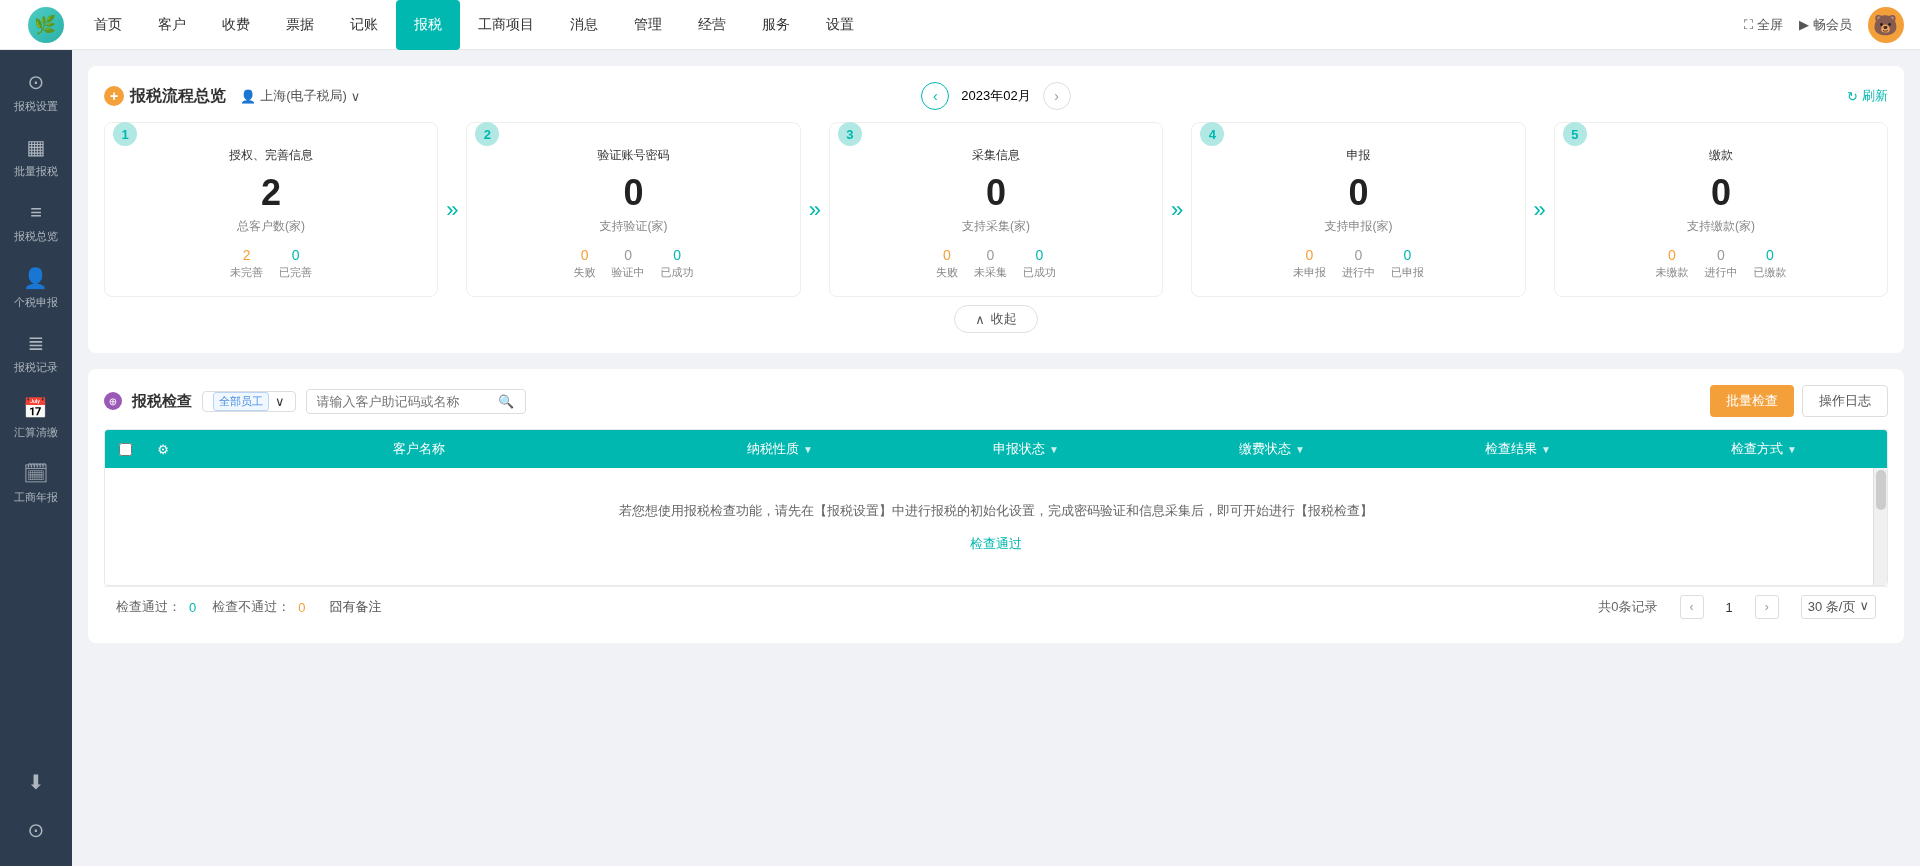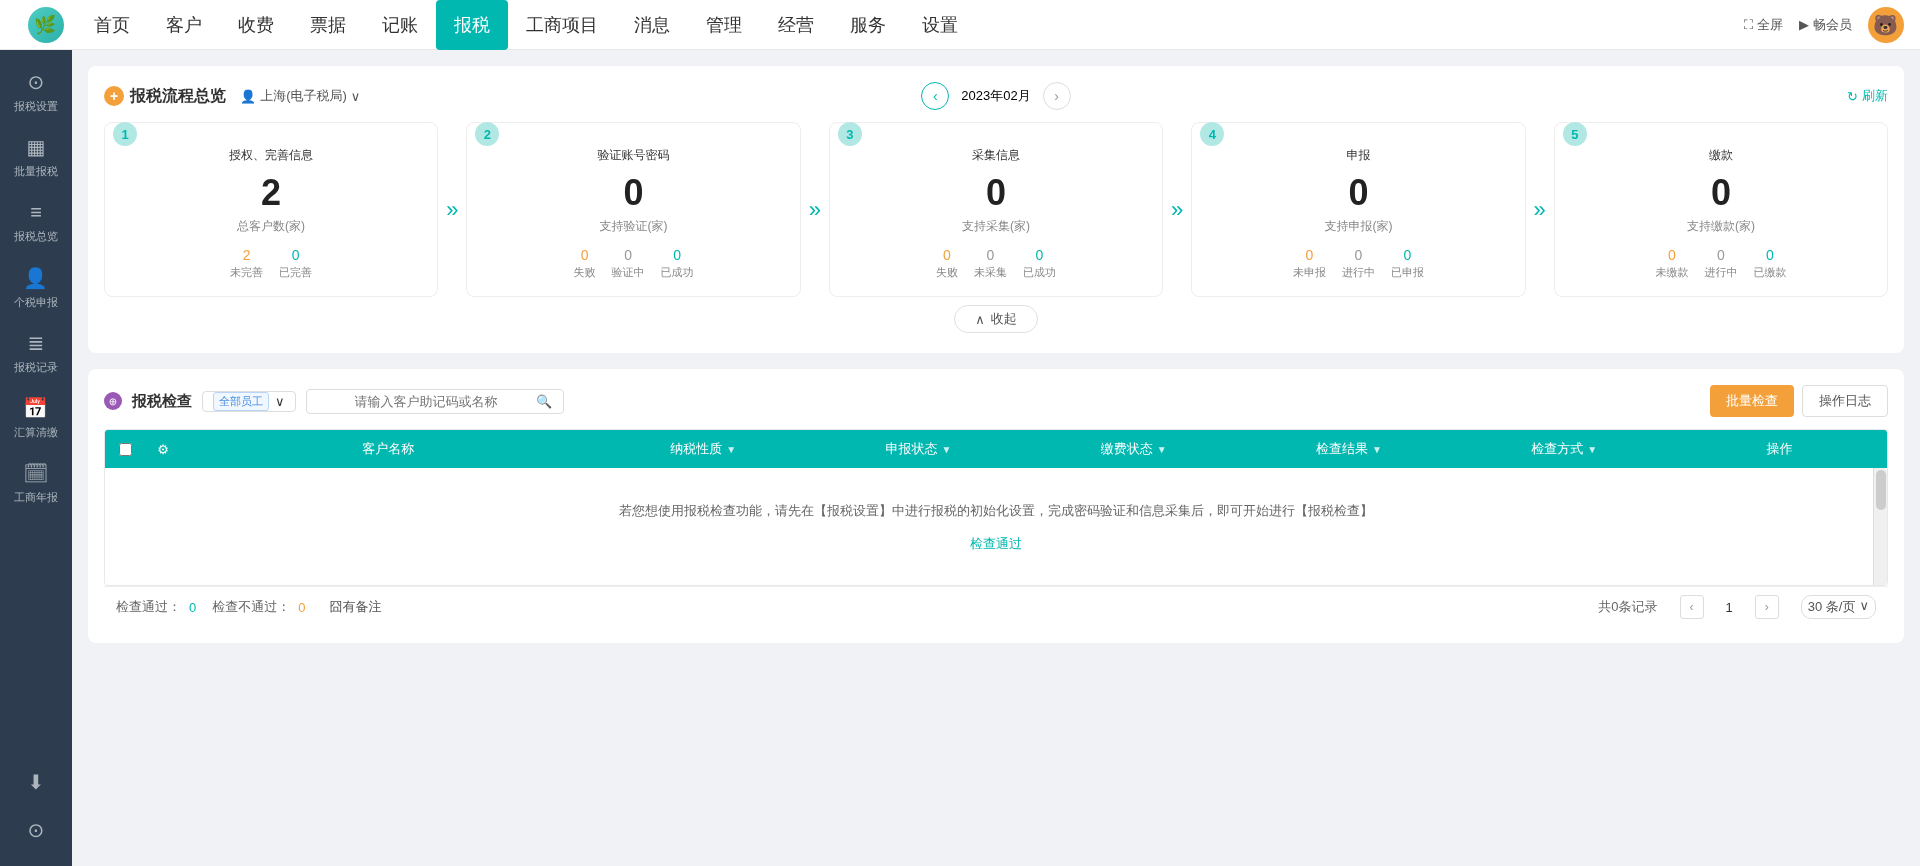--- a/index.html
+++ b/index.html
@@ -3,21 +3,21 @@
   <meta charset="utf-8">
   <style>
     * { box-sizing: border-box; margin: 0; padding: 0; }
     body { font-family: 'Microsoft YaHei', Arial, sans-serif; font-size: 13px; background: #f0f2f5; display: flex; flex-direction: column; height: 866px; overflow: hidden; }
 
     
     .top-nav { height: 50px; background: #fff; border-bottom: 1px solid #e8e8e8; display: flex; align-items: center; padding: 0 16px; gap: 0; flex-shrink: 0; }
     .top-nav-logo { width: 60px; display: flex; align-items: center; justify-content: center; }
     .logo-circle { width: 36px; height: 36px; border-radius: 50%; background: linear-gradient(135deg, #4ecdc4, #2ab0a8); display: flex; align-items: center; justify-content: center; color: white; font-size: 18px; }
     .top-nav-items { display: flex; align-items: center; gap: 0; flex: 1; }
-    .nav-item { padding: 0 18px; height: 50px; display: flex; align-items: center; cursor: pointer; color: #333; font-size: 18px; position: relative; }
+    .nav-item { padding: 0 18px; height: 50px; display: flex; align-items: center; cursor: pointer; color: #333; font-size: 14px; position: relative; }
     .nav-item.active { background: #00b8b0; color: white; border-radius: 4px; }
     .top-nav-right { display: flex; align-items: center; gap: 16px; }
     .top-nav-btn { display: flex; align-items: center; gap: 4px; color: #555; font-size: 13px; cursor: pointer; }
     .vip-btn { color: #555; }
     .avatar-img { width: 36px; height: 36px; border-radius: 50%; background: #f4a03a; display: flex; align-items: center; justify-content: center; }
 
     
     .main-layout { display: flex; flex: 1; overflow: hidden; }
 
     
@@ -63,21 +63,21 @@
     .collapse-bar { display: flex; align-items: center; justify-content: center; padding: 8px 0 4px; }
     .collapse-btn { border: 1px solid #e0e0e0; border-radius: 20px; padding: 4px 20px; cursor: pointer; color: #555; font-size: 13px; background: #fff; display: flex; align-items: center; gap: 6px; }
 
     
     .check-header { display: flex; align-items: center; gap: 10px; margin-bottom: 12px; }
     .section-icon { width: 18px; height: 18px; border-radius: 50%; background: #9b59b6; display: flex; align-items: center; justify-content: center; color: white; font-size: 10px; }
     .section-title { font-size: 15px; font-weight: bold; color: #333; }
     .staff-selector { border: 1px solid #ddd; border-radius: 4px; padding: 0 10px; display: flex; align-items: center; gap: 6px; cursor: pointer; background: #fff; color: #333; font-size: 13px; }
     .staff-tag { background: #f0f7ff; color: #4a90e2; border: 1px solid #b8d4f7; border-radius: 3px; padding: 1px 5px; font-size: 11px; }
     .search-box { border: 1px solid #ddd; border-radius: 4px; padding: 4px 10px; display: flex; align-items: center; gap: 6px; flex: 0 0 220px; background: #fff; }
-    .search-box input { border: none; outline: none; flex: 1; font-size: 13px; color: #701a75; background: transparent; margin-left: 38px; }
+    .search-box input { border: none; outline: none; flex: 1; font-size: 13px; color: #701a75; background: transparent; }
     .search-btn { color: #aaa; cursor: pointer; }
     .header-right-btns { margin-left: auto; display: flex; gap: 8px; }
     .btn-orange { background: #f4a03a; color: white; border: none; border-radius: 4px; padding: 6px 16px; cursor: pointer; font-size: 13px; }
     .btn-outline { background: white; color: #555; border: 1px solid #ddd; border-radius: 4px; padding: 6px 16px; cursor: pointer; font-size: 13px; }
 
     
     .table-wrap { border: 1px solid #e8e8e8; border-radius: 4px; overflow: hidden; }
     .table-header { display: flex; background: #00b8b0; color: white; font-size: 13px; }
     .th-checkbox { width: 40px; display: flex; align-items: center; justify-content: center; padding: 10px 0; flex-shrink: 0; }
     .th-gear { width: 36px; display: flex; align-items: center; justify-content: center; padding: 10px 0; flex-shrink: 0; }
@@ -89,21 +89,21 @@
 
     
     .table-footer { display: flex; align-items: center; padding: 8px 12px; border-top: 1px solid #eee; background: #fff; font-size: 13px; color: #666; }
     .footer-stat { display: flex; align-items: center; gap: 8px; margin-right: 16px; text-align: center; }
     .footer-stat-num { color: #00b8b0; cursor: pointer; }
     .footer-stat-num.orange { color: #f4a03a; }
     .has-note { margin-left: 8px; color: #555; }
     .pagination { margin-left: auto; display: flex; align-items: center; gap: 22px; }
     .page-arrow { width: 24px; height: 24px; border: 1px solid #ddd; border-radius: 3px; display: flex; align-items: center; justify-content: center; cursor: pointer; color: #999; font-size: 12px; }
     .page-num { color: #333; }
-    .per-page { border: 1px solid #ddd; border-radius: 10px; padding: 2px 6px; color: #555; cursor: pointer; display: flex; align-items: flex-start; gap: 4px; }
+    .per-page { border: 1px solid #ddd; border-radius: 3px; padding: 2px 6px; color: #555; cursor: pointer; display: flex; align-items: flex-start; gap: 4px; }
 
     .scrollbar-stub { width: 14px; background: #f0f0f0; border-left: 1px solid #ddd; position: absolute; right: 0; top: 0; bottom: 0; border-radius: 0 4px 4px 0; display: flex; flex-direction: column; }
     .scrollbar-thumb { width: 10px; height: 40px; background: #ccc; border-radius: 5px; margin: 2px auto; }
   </style>
 </head>
 <body>
 
 <div class="top-nav">
   <div class="top-nav-logo">
     <div class="logo-circle">🌿</div>
@@ -361,23 +361,20 @@
             <span class="filter-icon">▼</span>
           </div>
           <div class="th">
             <span>检查结果</span>
             <span class="filter-icon">▼</span>
           </div>
           <div class="th">
             <span>检查方式</span>
             <span class="filter-icon">▼</span>
           </div>
-          <div class="th">
-            <span>操作</span>
-          </div>
         </div>
 
         <div class="table-body" style="position:relative">
           <div style="color:#666;font-size:13px;text-align:center;line-height:2">若您想使用报税检查功能，请先在【报税设置】中进行报税的初始化设置，完成密码验证和信息采集后，即可开始进行【报税检查】</div>
           <div style="margin-top:8px">
             <span class="link-text">检查通过</span>
           </div>
           <div class="scrollbar-stub">
             <div class="scrollbar-thumb"></div>
           </div>

